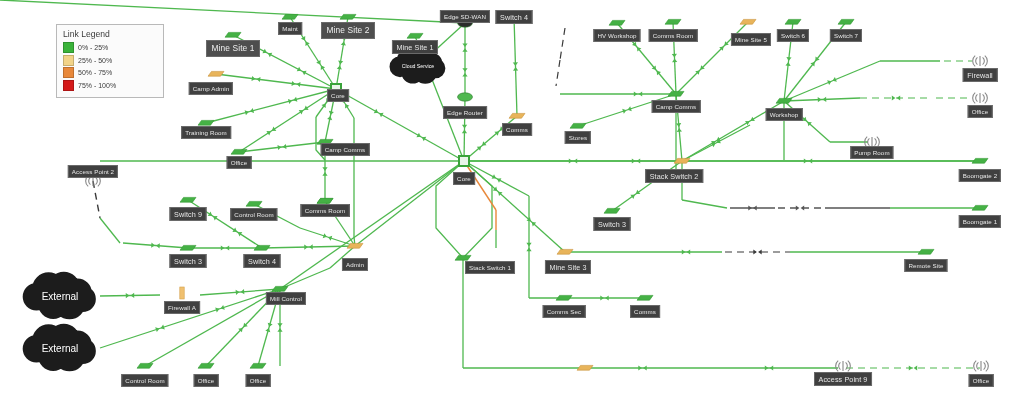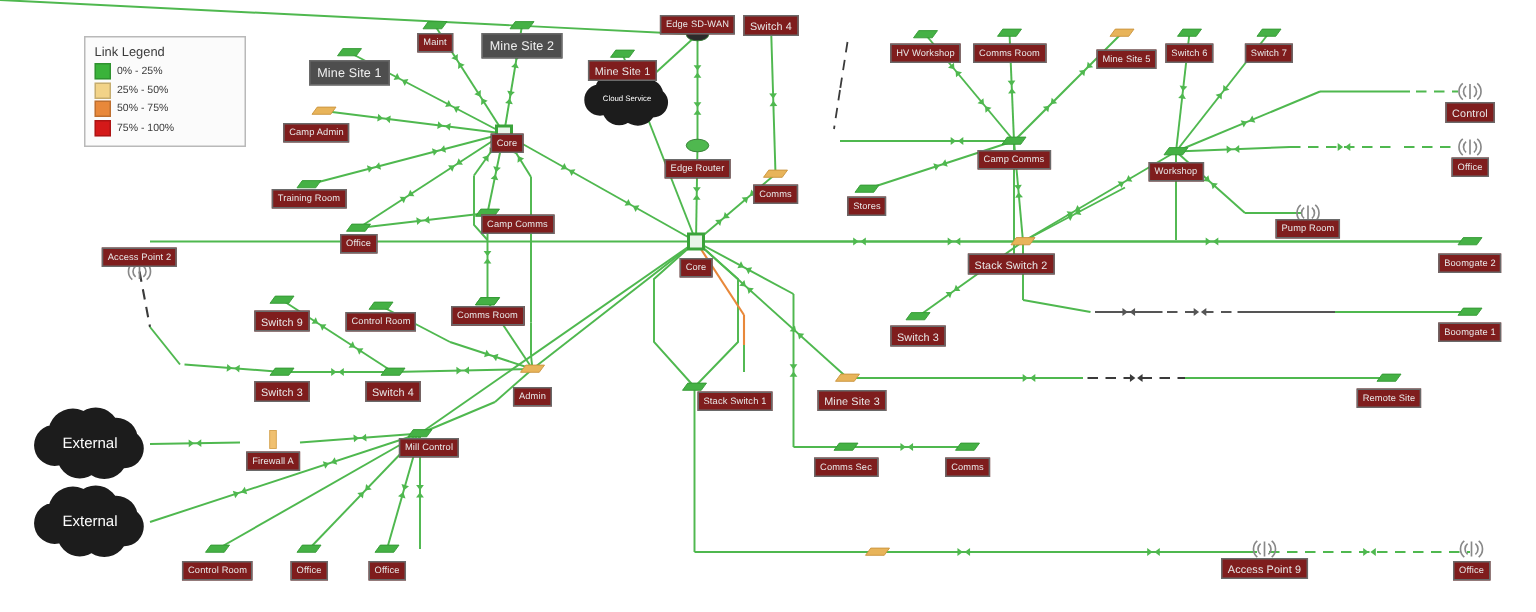--- a/index.html
+++ b/index.html
@@ -1,19 +1,19 @@
 <!DOCTYPE html>
 <html><head>
 <meta charset="utf-8">
 <style>
   html,body{margin:0;padding:0;background:#ffffff;}
   body{width:1024px;height:408px;overflow:hidden;font-family:"Liberation Sans",sans-serif;}
   #stage{position:relative;width:1024px;height:408px;background:#fff;}
   svg#net{position:absolute;left:0;top:0;width:1024px;height:408px;}
-  .nlabel{position:absolute;transform:translate(-50%,0);background:#7f1d1d;color:#e8e8e8;
+  .nlabel{position:absolute;transform:translate(-50%,0);background:#404040;color:#e8e8e8;
           font-size:6.2px;line-height:1.25;padding:1.5px 3px;white-space:nowrap;
           border:0.5px solid #6a6a6a;letter-spacing:.1px;}
   .nlabel.big{font-size:8.4px;padding:2px 4.5px;background:#4e4e4e;color:#efefef;}
   .nlabel.mid{font-size:7.2px;padding:1.5px 3.5px;}
   .cloudtxt{position:absolute;transform:translate(-50%,-50%);color:#fff;font-size:10px;
             white-space:nowrap;pointer-events:none;text-align:center;}
   .cloudtxt.sm{font-size:5.2px;}
   #legend{position:absolute;left:34px;top:24px;width:94px;background:#fbfbfb;
           border:1px solid #b9b9b9;padding:4px 6px 5px 6px;margin-left:22px;}
   #legend .ltitle{font-size:8.6px;color:#3b3b3b;margin-bottom:3px;}
@@ -624,21 +624,21 @@
       <div class="nlabel" style="left: 673px; top: 29px;">Comms Room</div>
       <div class="nlabel" style="left: 751px; top: 33px;">Mine Site 5</div>
       <div class="nlabel" style="left: 793px; top: 29px;">Switch 6</div>
       <div class="nlabel" style="left: 846px; top: 29px;">Switch 7</div>
       <div class="nlabel" style="left: 676px; top: 100px;">Camp Comms</div>
       <div class="nlabel" style="left: 784px; top: 108px;">Workshop</div>
       <div class="nlabel" style="left: 578px; top: 131px;">Stores</div>
       <div class="nlabel" style="left: 872px; top: 146px;">Pump Room</div>
       <div class="nlabel mid" style="left: 674px; top: 169px;">Stack Switch 2</div>
       <div class="nlabel mid" style="left: 612px; top: 217px;">Switch 3</div>
-      <div class="nlabel mid" style="left: 980px; top: 68px;">Control</div>
+      <div class="nlabel mid" style="left: 980px; top: 68px;">Firewall</div>
       <div class="nlabel" style="left: 980px; top: 105px;">Office</div>
       <div class="nlabel" style="left: 980px; top: 169px;">Boomgate 2</div>
       <div class="nlabel" style="left: 980px; top: 215px;">Boomgate 1</div>
       <div class="nlabel" style="left: 926px; top: 259px;">Remote Site</div>
       <div class="nlabel" style="left: 93px; top: 165px;">Access Point 2</div>
       <div class="nlabel mid" style="left: 188px; top: 207px;">Switch 9</div>
       <div class="nlabel mid" style="left: 188px; top: 254px;">Switch 3</div>
       <div class="nlabel mid" style="left: 262px; top: 254px;">Switch 4</div>
       <div class="nlabel" style="left: 254px; top: 208px;">Control Room</div>
       <div class="nlabel" style="left: 325px; top: 204px;">Comms Room</div>

